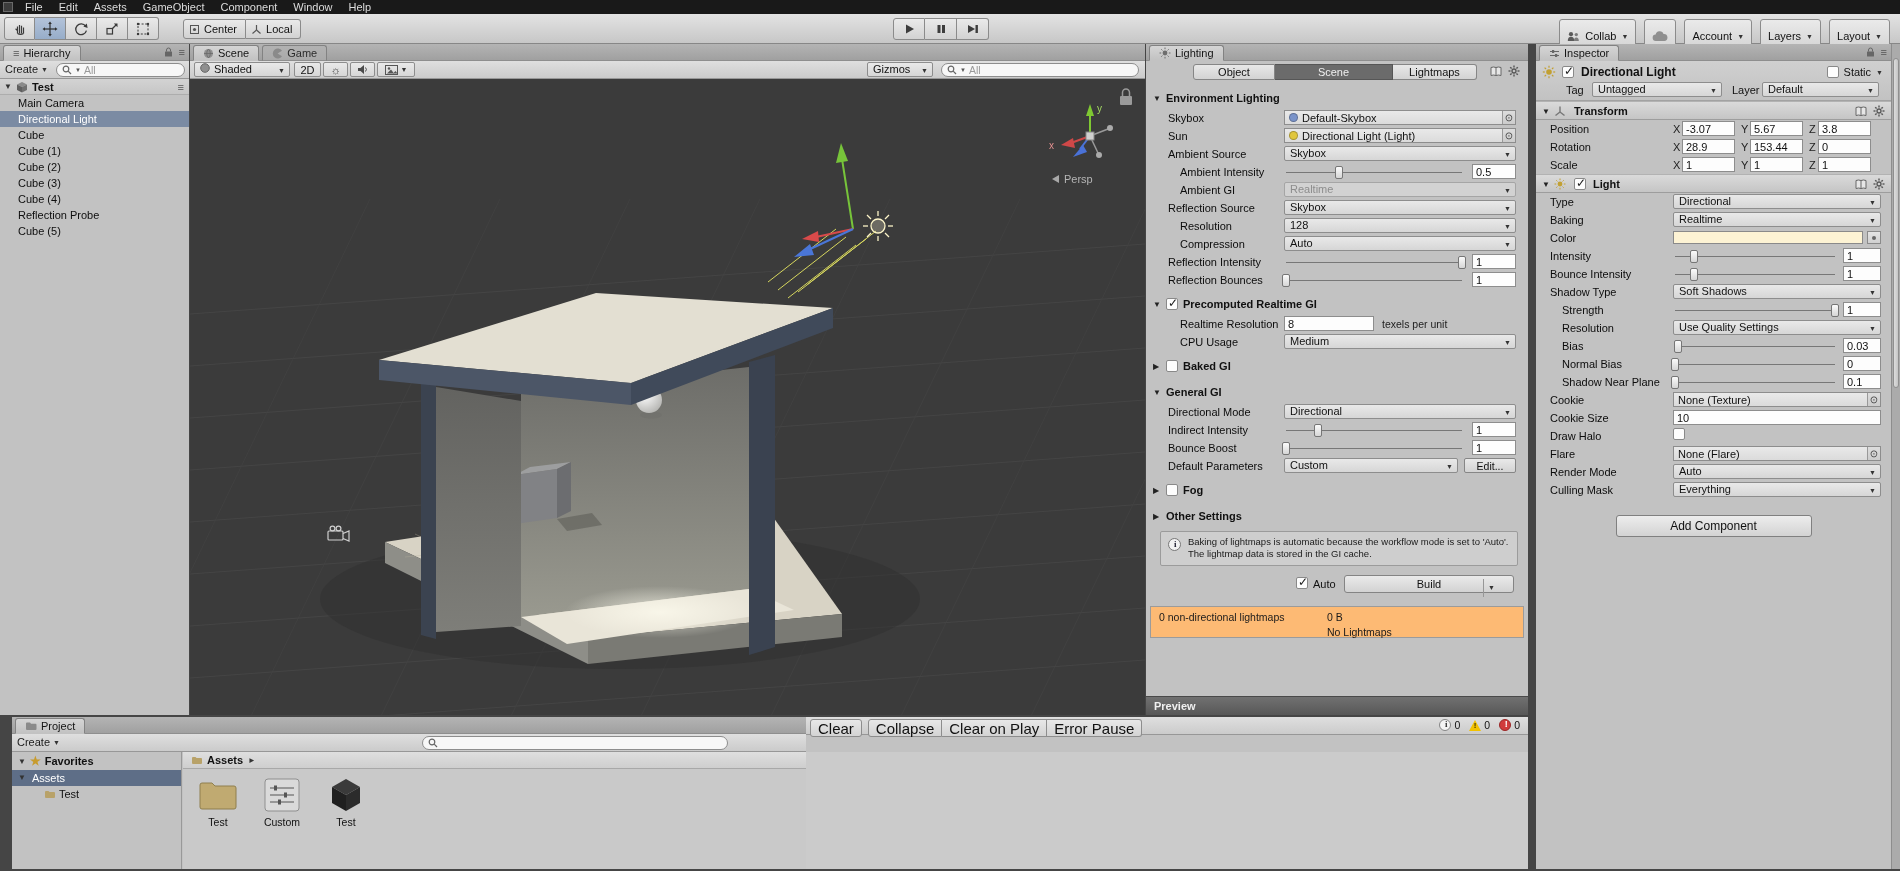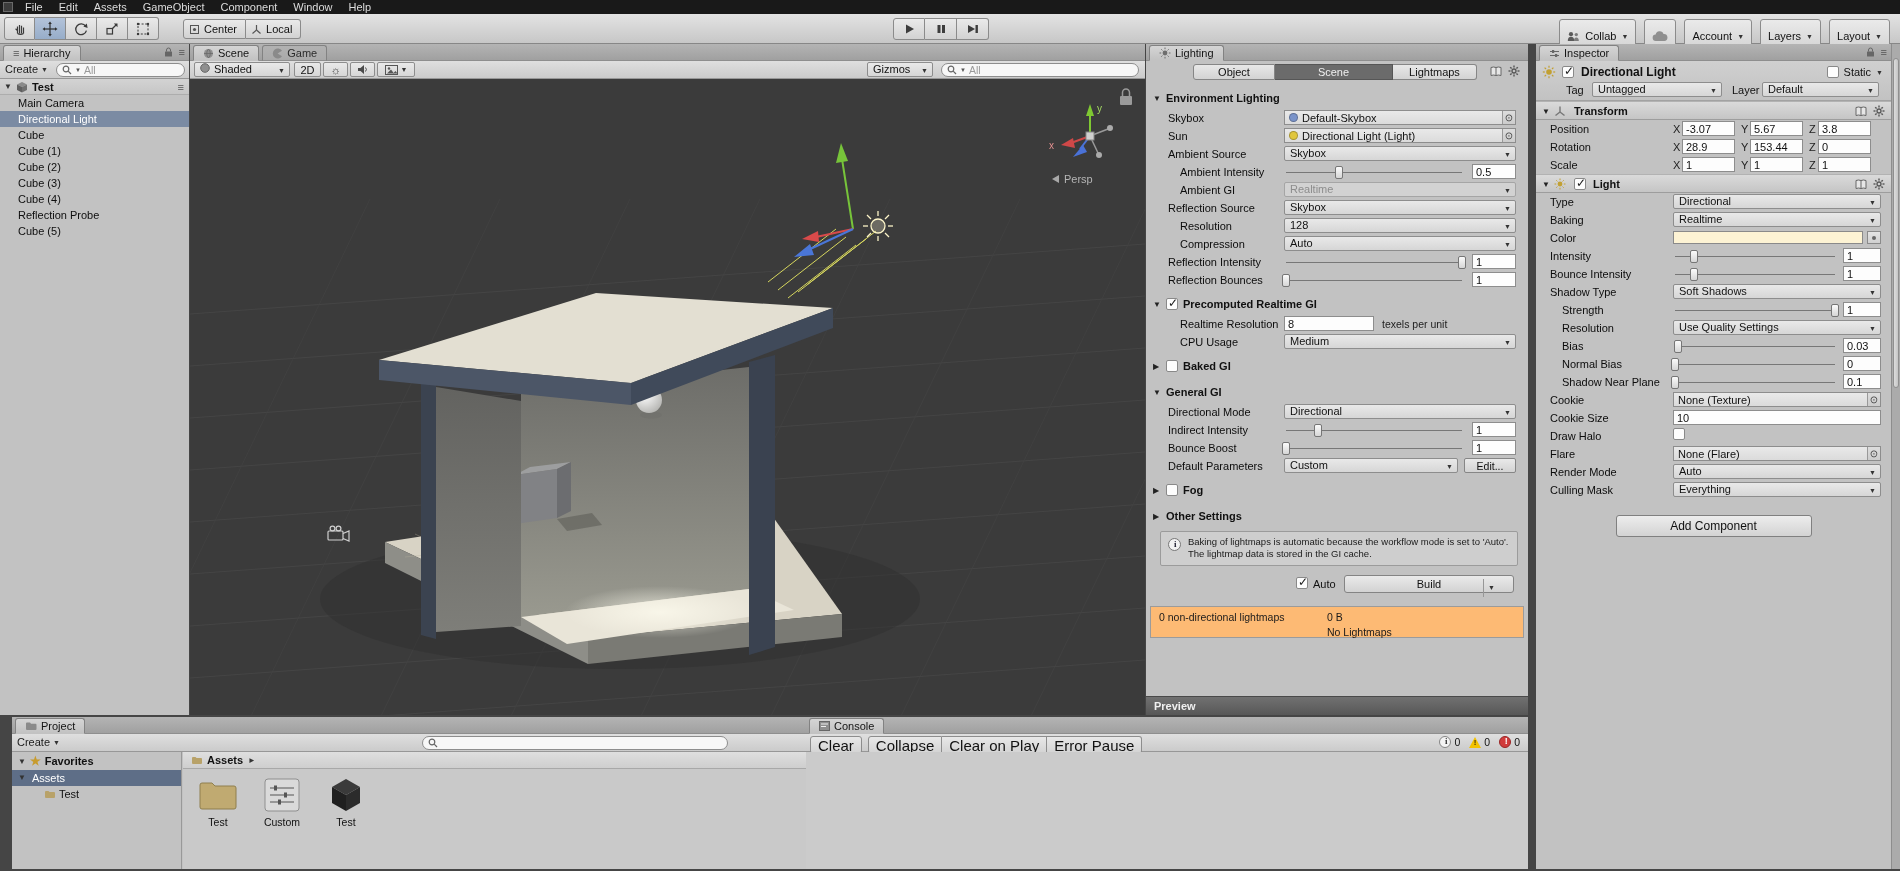--- a/index.html
+++ b/index.html
@@ -1234,30 +1234,20 @@
               <polygon points="31,10 17,18 17,34 31,26" fill="#2b2b2b"></polygon>
             </svg>
           </div>
           <div class="plabel">Test</div>
         </div>
       </div>
   </div>
 </div>
 
 <div id="consolep" class="panel">
-  <div class="tabstrip">
-    <div class="tab">
-      <svg width="11" height="10">
-          <rect x="0.5" y="0.5" width="10" height="9" fill="#8f8f8f" stroke="#666"></rect>
-          <line x1="2" y1="3" x2="9" y2="3" stroke="#eee"></line>
-          <line x1="2" y1="5.5" x2="7" y2="5.5" stroke="#eee"></line>
-        </svg>
-      <span>Console</span>
-    </div>
-  </div>
   <div class="ptoolbar">
     <div id="c-btns">
         <div class="cbtn">Clear</div>
         <div class="cbtn">Collapse</div>
         <div class="cbtn">Clear on Play</div>
         <div class="cbtn">Error Pause</div>
       </div>
     <div id="c-counters">
         <div class="counter">
           <span class="ci ci-info"></span>

